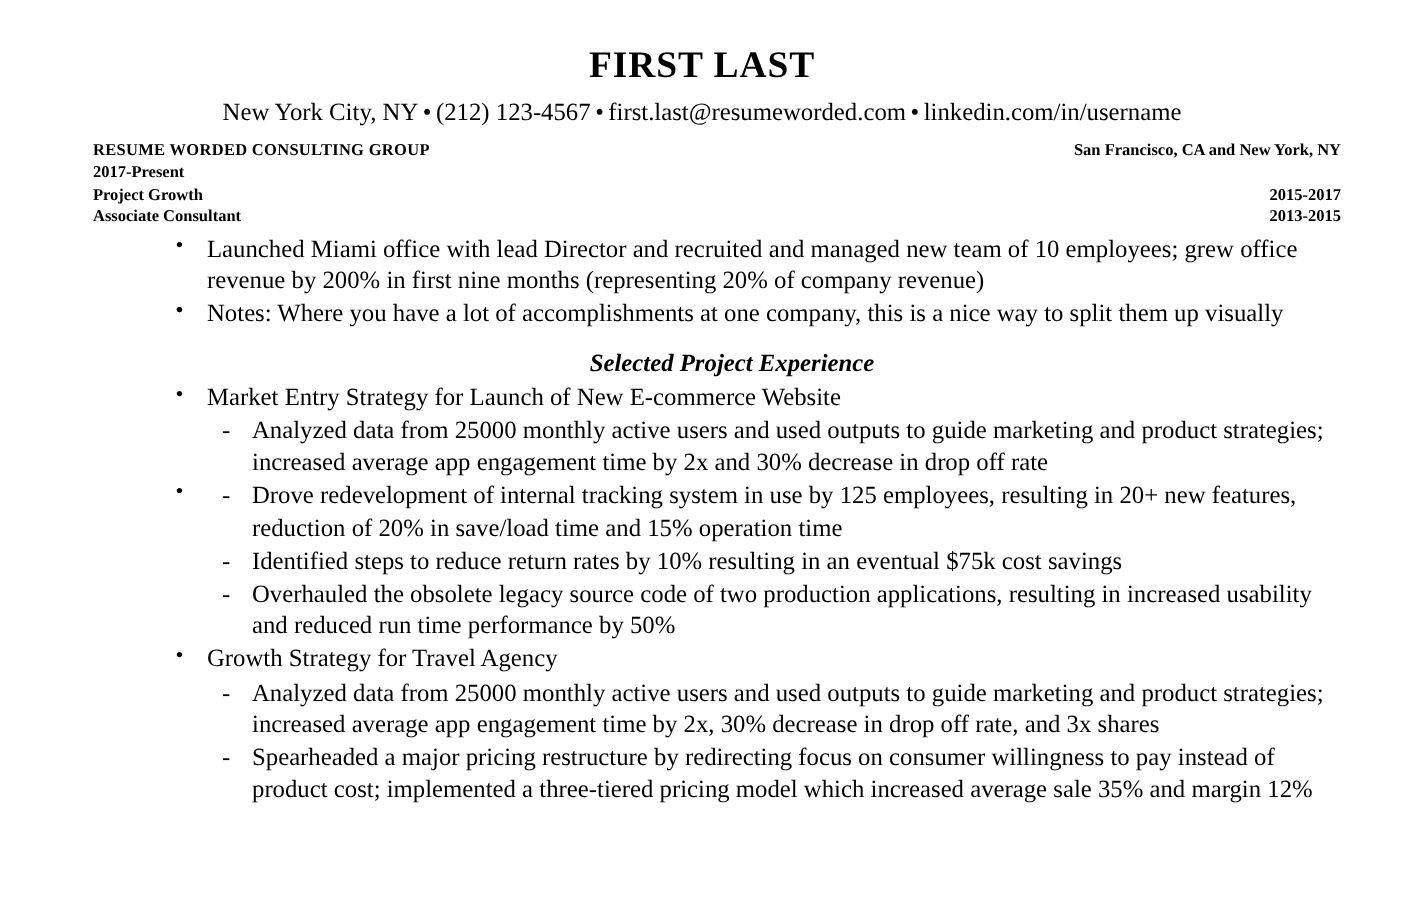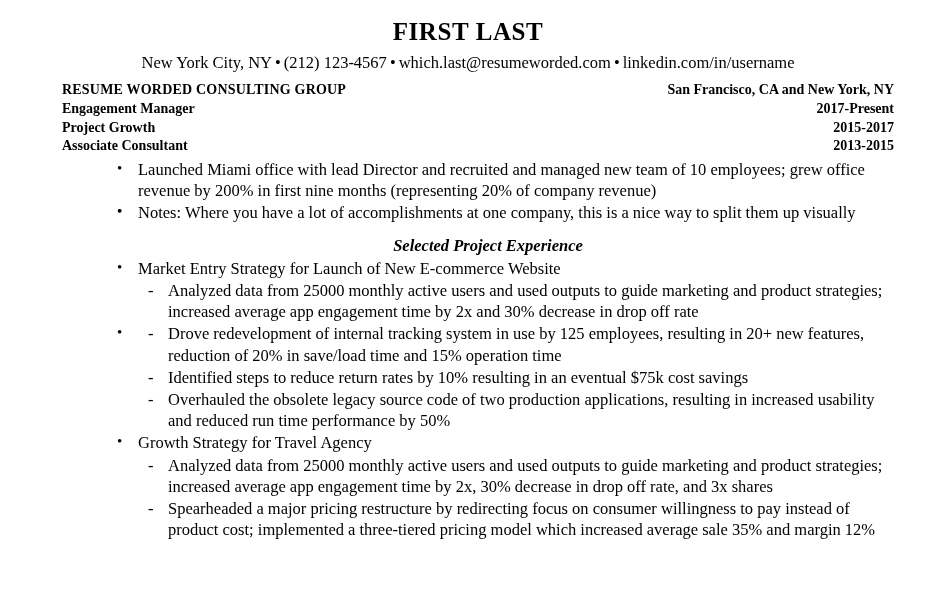--- a/index.html
+++ b/index.html
@@ -13,21 +13,21 @@
     overflow: hidden;
     font-family: "Liberation Serif", "DejaVu Serif", serif;
     color: #000000;
     -webkit-font-smoothing: antialiased;
   }
   .page {
     position: relative;
     width: 936px;
     height: 616px;
     box-sizing: border-box;
-    padding: 0 42px;
+    padding: 12px 42px;
     overflow: hidden;
   }
 
   
   .name {
     text-align: center;
     font-size: 25px;
     font-weight: bold;
     letter-spacing: 0.6px;
     padding-top: 18px;
@@ -65,21 +65,21 @@
 
   
   .entry {
     margin-top: 8px;
     padding-left: 20px;
   }
   .row {
     display: flex;
     justify-content: space-between;
     align-items: center;
-    font-size: 14px;
+    font-size: 11px;
     font-weight: bold;
     line-height: 1.33;
   }
   .row .left { white-space: nowrap; }
   .row .right { white-space: nowrap; text-align: right; }
   .row.company .left { letter-spacing: 0.2px; }
 
   
   ul.bullets {
     list-style: none;
@@ -131,33 +131,32 @@
   .proj-group { margin-top: 1px; }
 </style>
 </head>
 <body>
 
 <div class="page">
 
   <div class="name">FIRST LAST</div>
 
   <div class="contact">
-    <span>New York City, NY</span><span class="sep">•</span><span>(212) 123-4567</span><span class="sep">•</span><span>which.last@resumeworded.com</span><span class="sep">•</span><span>linkedin.com/in/username</span>
+    <span>New York City, NY</span><span class="sep">•</span><span>(212) 123-4567</span><span class="sep">•</span><span>first.last@resumeworded.com</span><span class="sep">•</span><span>linkedin.com/in/username</span>
   </div>
 
 
   <div class="entry">
 
     <div class="row company">
       <span class="left">RESUME WORDED CONSULTING GROUP</span>
       <span class="right">San Francisco, CA and New York, NY</span>
     </div>
 
     <div class="row">
-      <span class="left">Engagement Manager</span>
       <span class="right">2017-Present</span>
     </div>
 
     <div class="row">
       <span class="left">Project Growth</span>
       <span class="right">2015-2017</span>
     </div>
 
     <div class="row">
       <span class="left">Associate Consultant</span>

